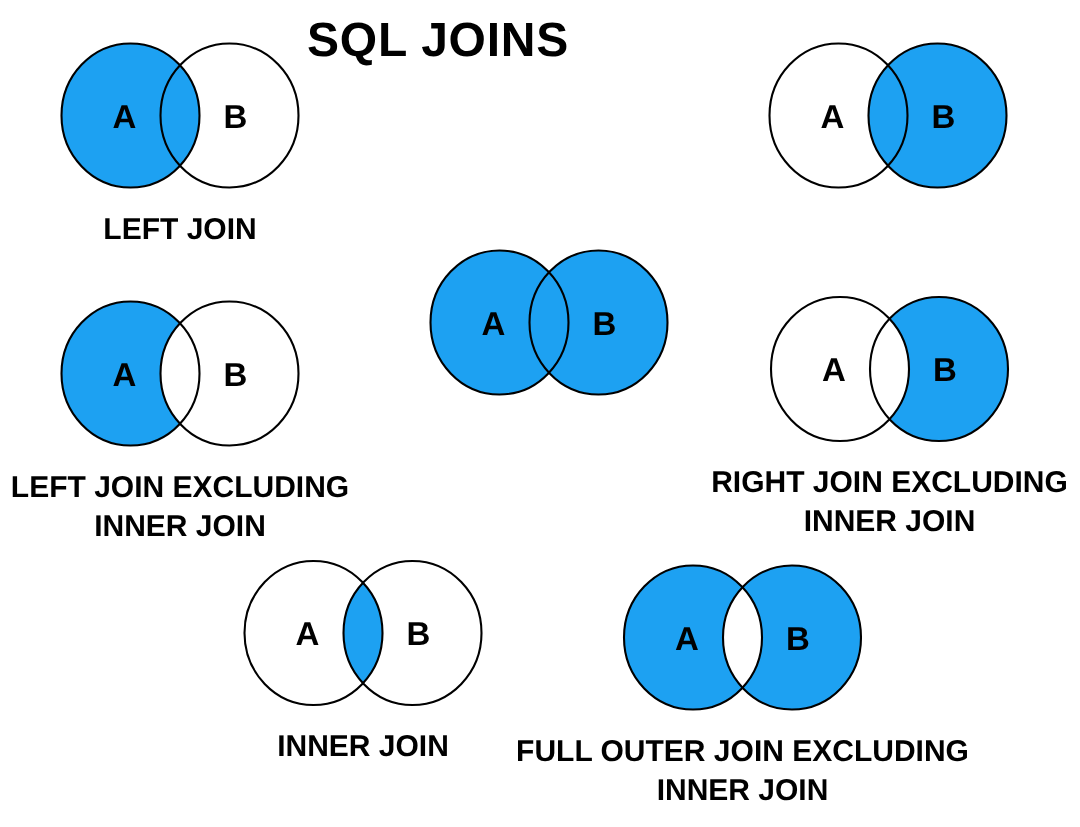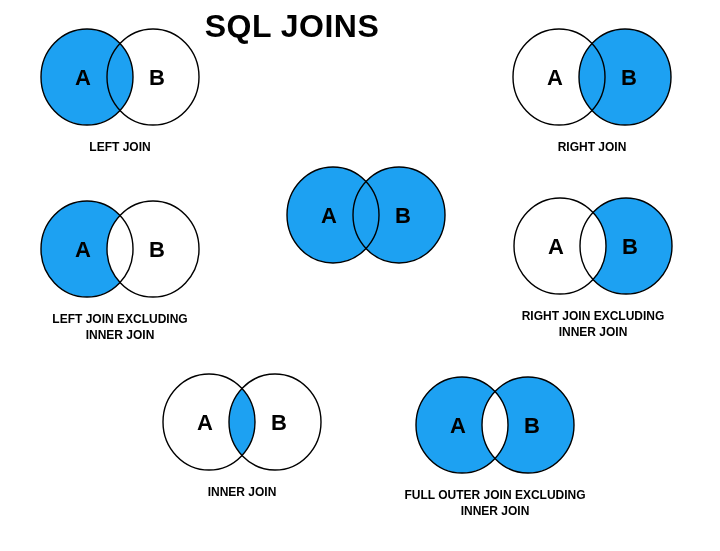--- a/index.html
+++ b/index.html
@@ -32,21 +32,21 @@
   .outline { fill: none; stroke: #000000; stroke-width: 1.4; }
   .set-label {
     font-family: "Liberation Sans", sans-serif;
     font-size: 22px;
     font-weight: bold;
     fill: #000000;
     text-anchor: middle;
   }
   figcaption.caption {
     margin-top: 13px;
-    font-size: 12px;
+    font-size: 20px;
     font-weight: bold;
     line-height: 1.3;
     text-align: center;
     white-space: pre;
     color: #000000;
   }
 </style>
 </head>
 <body>
 
@@ -78,21 +78,20 @@
         </clipPath>
       </defs>
     <ellipse class="region region-a" cx="49" cy="50" rx="46" ry="48" fill="#ffffff"></ellipse>
     <ellipse class="region region-b" cx="115" cy="50" rx="46" ry="48" fill="#1da1f2"></ellipse>
     <ellipse class="region region-lens" clip-path="url(#lens-clip-1)" cx="49" cy="50" rx="46" ry="48" fill="#1da1f2"></ellipse>
     <ellipse class="outline" cx="49" cy="50" rx="46" ry="48" stroke="#000000"></ellipse>
     <ellipse class="outline" cx="115" cy="50" rx="46" ry="48" stroke="#000000"></ellipse>
     <text class="set-label" x="45" y="58">A</text>
     <text class="set-label" x="119" y="58">B</text>
   </svg>
-  <figcaption class="caption">RIGHT JOIN</figcaption>
 </figure>
 
 <figure class="venn" style="left:0px; top:199px;">
   <svg width="164" height="100" viewBox="0 0 164 100">
     <defs>
         <clipPath id="lens-clip-2">
           <ellipse cx="115" cy="50" rx="46" ry="48"></ellipse>
         </clipPath>
       </defs>
     <ellipse class="region region-a" cx="49" cy="50" rx="46" ry="48" fill="#1da1f2"></ellipse>

